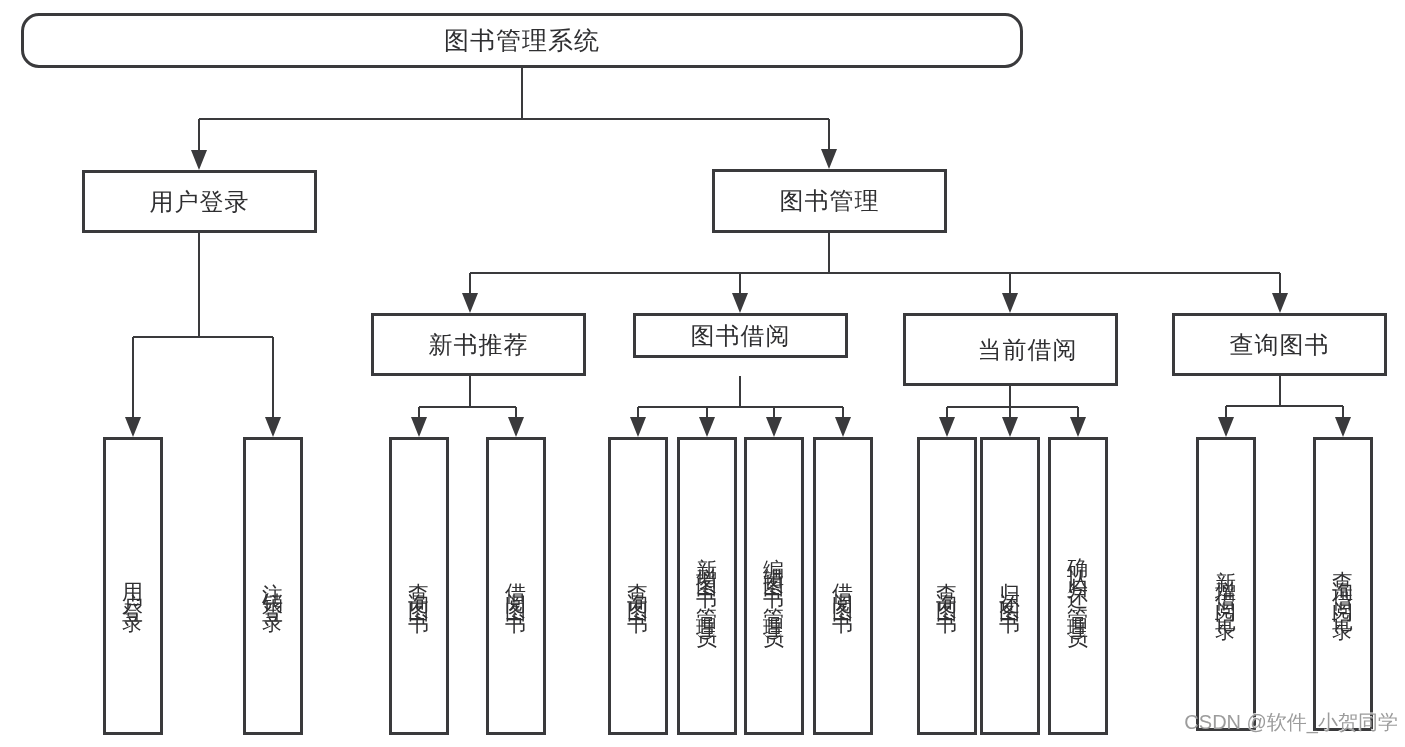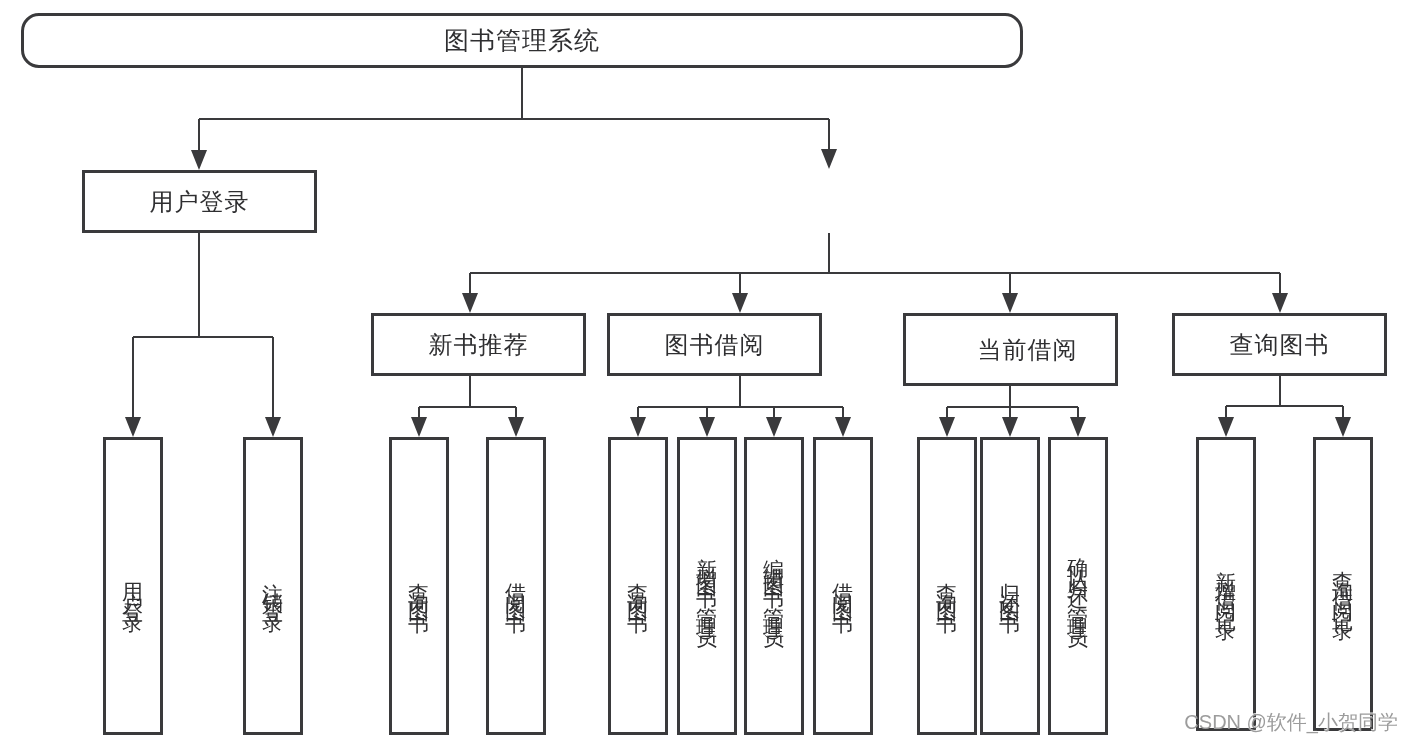--- a/index.html
+++ b/index.html
@@ -107,25 +107,28 @@
     </g>
   </svg>
 
   <div class="node h1" style="left:21px; top:13px; width:1002px; height:55px;border-radius:18px;">
     <span>图书管理系统</span>
   </div>
 
   <div class="node h2" style="left:82px; top:170px; width:235px; height:63px;">
     <span>用户登录</span>
   </div>
+  <div class="node h2" style="left:712px; top:169px; width:235px; height:64px;">
+    <span>图书管理</span>
+  </div>
 
   <div class="node h3" style="left:371px; top:313px; width:215px; height:63px;">
     <span>新书推荐</span>
   </div>
-  <div class="node h3" style="left:607px; top:313px; width:215px; height:63px;">
+  <div class="node h3" style="left:633px; top:313px; width:215px; height:45px;">
     <span>图书借阅</span>
   </div>
   <div class="node h3" style="left:903px; top:313px; width:215px; height:73px;padding-left:34px;">
     <span>当前借阅</span>
   </div>
   <div class="node h3" style="left:1172px; top:313px; width:215px; height:63px;">
     <span>查询图书</span>
   </div>
 
   <div class="node leaf" style="left:103px; top:437px; width:60px; height:298px;">

